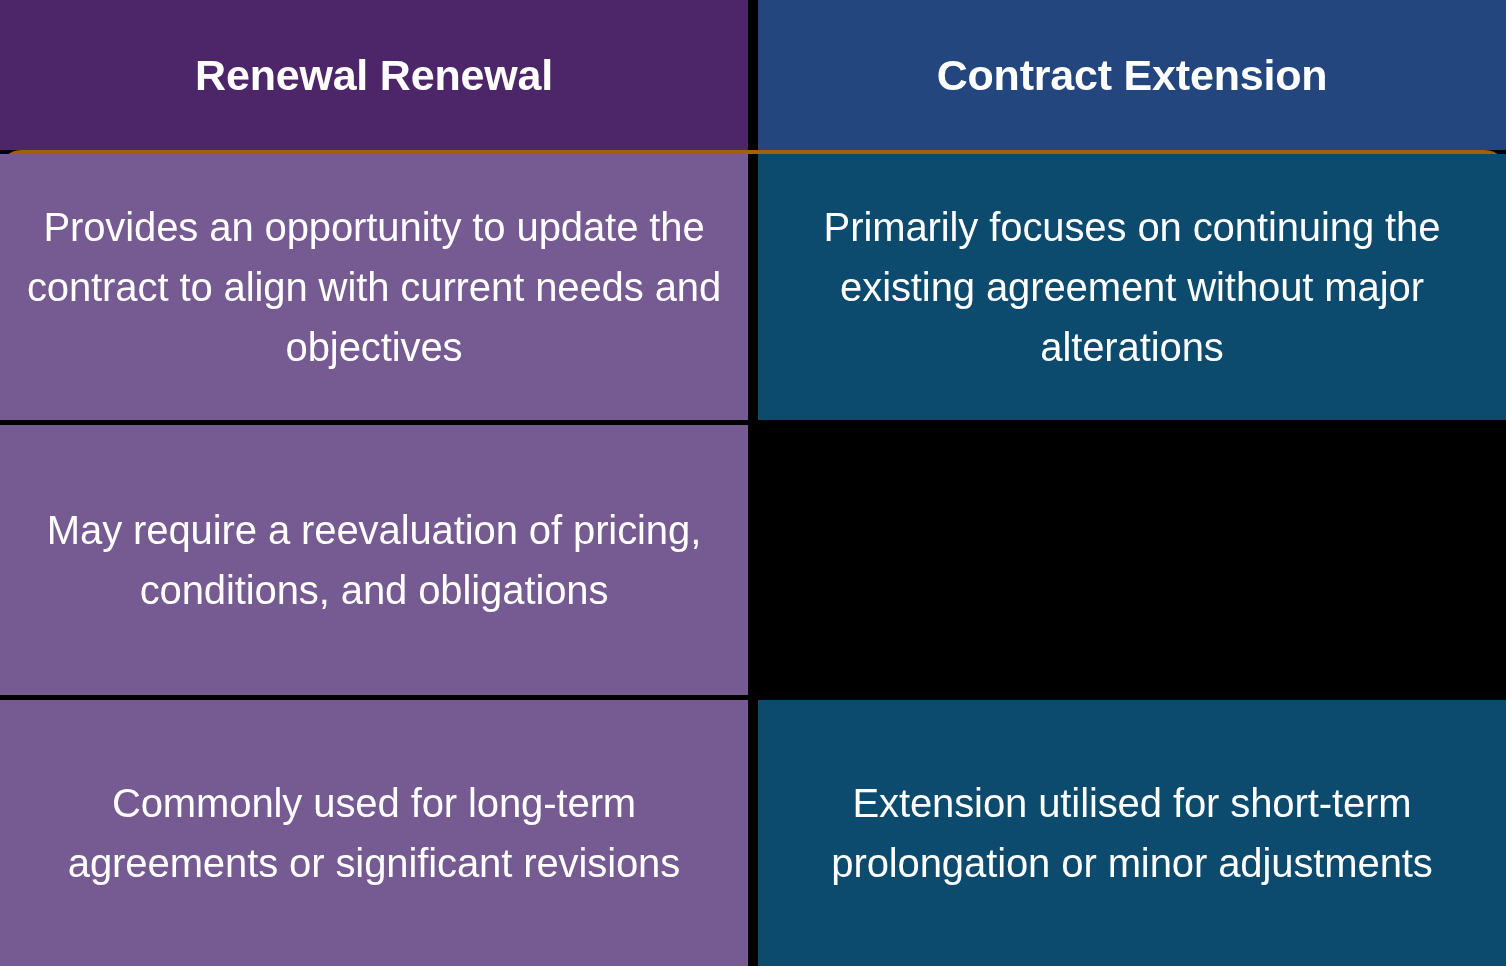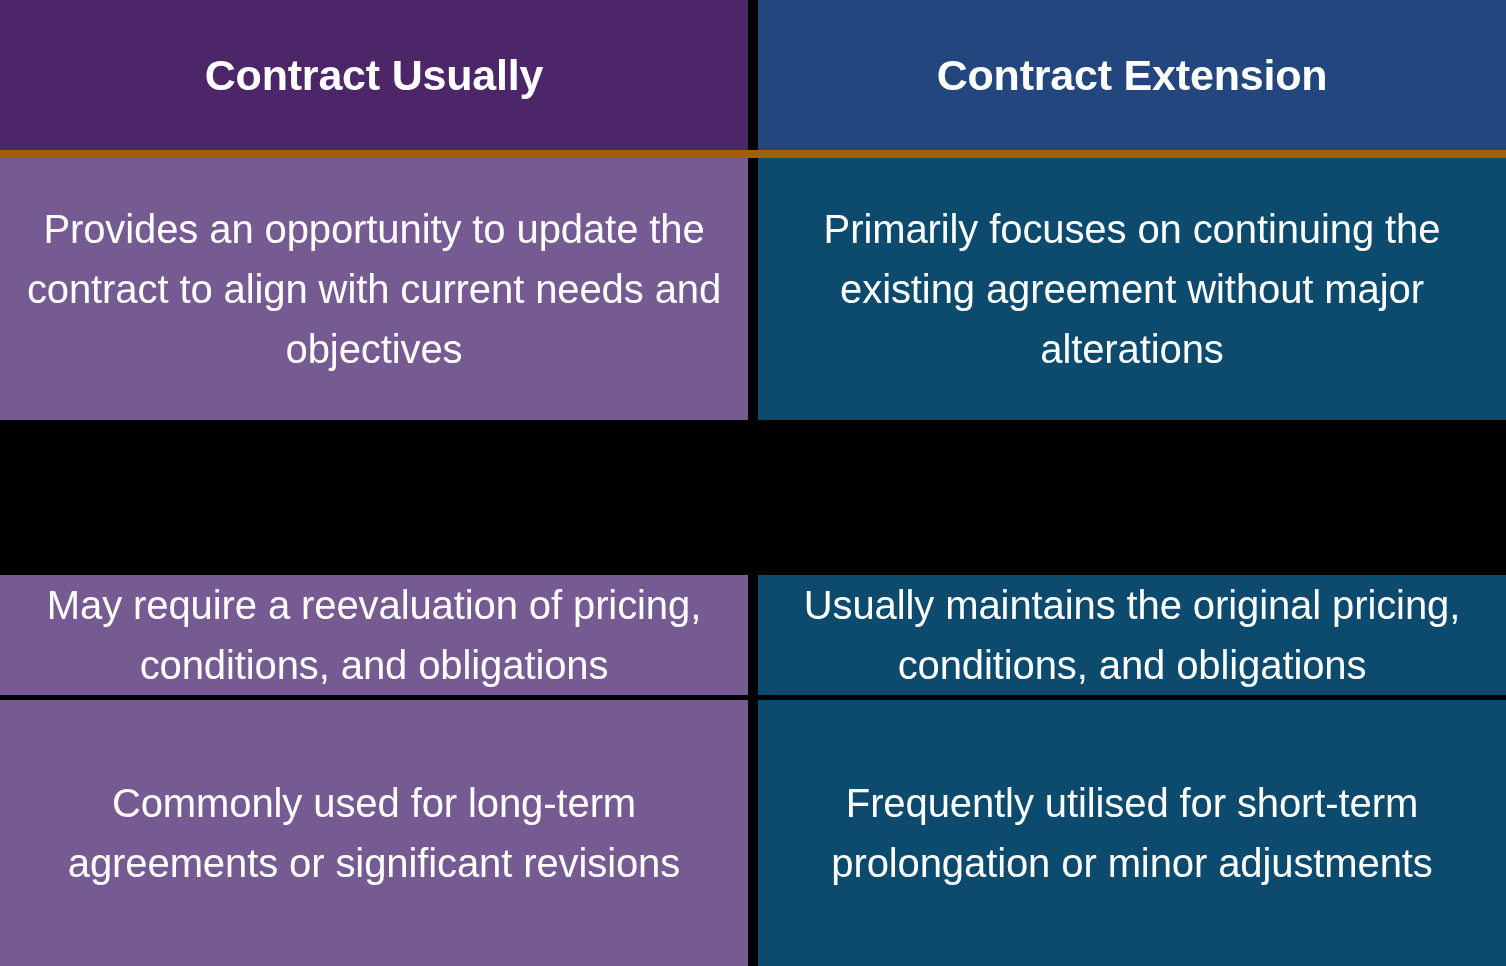--- a/index.html
+++ b/index.html
@@ -38,22 +38,22 @@
   }
   .table-row.body-row-2 {
     height: 275px;
   }
   .table-row.body-row-3 {
     height: 271px;
     justify-content: flex-end;
   }
 
   
-  .table-row.body-row-1 { border-top: 8px solid #a16207; }
-  .table-row.body-row-2 { border-top: 5px solid #000000; align-items: flex-end; }
+  .table-row.body-row-1 { border-top: 4px solid #a16207; border-radius: 21px; }
+  .table-row.body-row-2 { border-top: 5px solid #000000; }
   .table-row.body-row-3 { border-top: 5px solid #000000; }
 
   .cell {
     box-sizing: border-box;
     display: flex;
     align-items: center;
     justify-content: center;
     text-align: center;
     color: #ffffff;
     overflow: hidden;
@@ -96,47 +96,44 @@
   .theme-renewal-body { background: #765B93; }
   .theme-extension-body { background: #0c4a6e; }
 </style>
 </head>
 <body>
 
 <div id="comparison-table">
 
   <div class="table-row header-row">
     <div class="cell header-cell col-left theme-renewal-header">
-      <span class="cell-text">Contract Usually</span>
+      <span class="cell-text">Renewal Renewal</span>
     </div>
     <div class="cell header-cell col-right theme-extension-header">
       <span class="cell-text">Contract Extension</span>
     </div>
   </div>
 
   <div class="table-row body-row-1">
     <div class="cell body-cell col-left theme-renewal-body">
       <span class="cell-text">Provides an opportunity to update the contract to align with current needs and objectives</span>
     </div>
     <div class="cell body-cell col-right theme-extension-body">
       <span class="cell-text">Primarily focuses on continuing the existing agreement without major alterations</span>
     </div>
   </div>
 
   <div class="table-row body-row-2">
     <div class="cell body-cell col-left theme-renewal-body">
       <span class="cell-text">May require a reevaluation of pricing, conditions, and obligations</span>
     </div>
-    <div class="cell body-cell col-right theme-extension-body">
-      <span class="cell-text">Usually maintains the original pricing, conditions, and obligations</span>
-    </div>
   </div>
 
   <div class="table-row body-row-3">
     <div class="cell body-cell col-left theme-renewal-body">
       <span class="cell-text">Commonly used for long-term agreements or significant revisions</span>
     </div>
     <div class="cell body-cell col-right theme-extension-body">
-      <span class="cell-text">Frequently utilised for short-term prolongation or minor adjustments</span>
+      <span class="cell-text">Extension utilised for short-term prolongation or minor adjustments</span>
     </div>
   </div>
 
 </div>
 
 </body></html>

